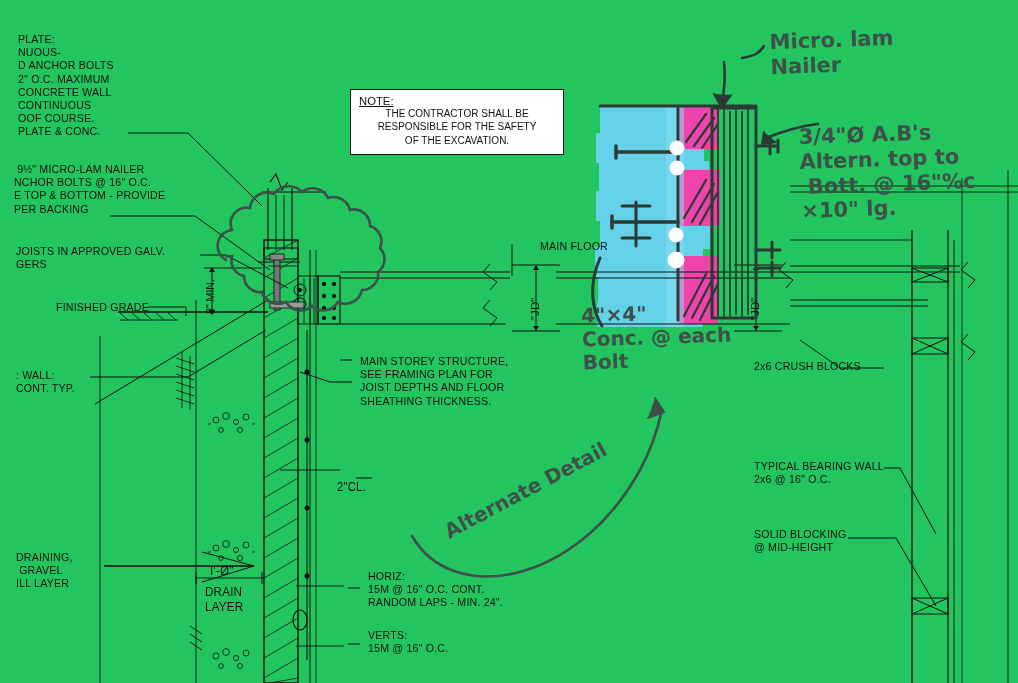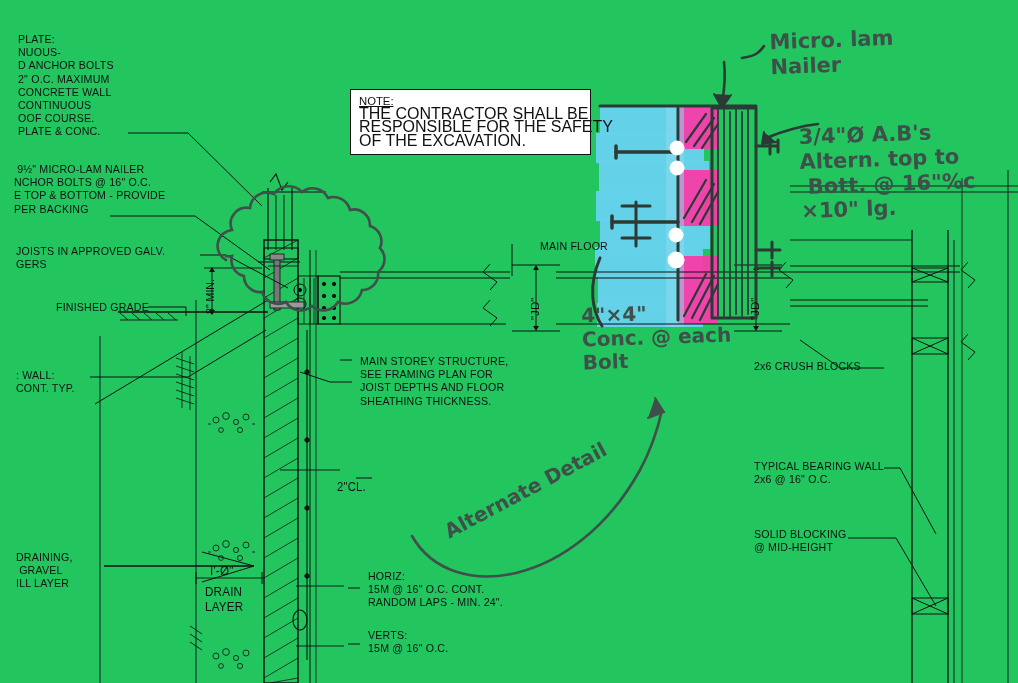--- a/index.html
+++ b/index.html
@@ -40,22 +40,22 @@
     border:1.6px solid #111;
     background:#fff;
     padding:5px 8px 6px 8px;
     box-sizing:border-box;
   }
   .note-title{
     font-size:11.3px;text-decoration:underline;display:block;
     font-family:"Liberation Sans",sans-serif;color:#111;
   }
   .note-body{
-    font-size:16px;line-height:13.4px;display:block;white-space:pre;
-    font-family:"Liberation Sans",sans-serif;color:#111;
+    font-size:10px;line-height:13.4px;display:block;white-space:pre;
+    font-family:"Liberation Sans",sans-serif;color:#111;text-align:center;
   }
   .vert{
     position:absolute;
     font-family:"Liberation Sans",sans-serif;
     font-size:10.6px;color:#111;white-space:pre;
     transform-origin:left top;
     transform:rotate(-90deg);
   }
   .hl-cyan{position:absolute;background:#67d2ee;opacity:.95;}
   .hl-mag{position:absolute;background:#f53ca8;opacity:.95;}
@@ -419,21 +419,21 @@
   <div class="txt" style="left:754px;top:360px;">2x6 CRUSH BLOCKS</div>
   <div class="txt" style="left:754px;top:460px;">TYPICAL BEARING WALL
 2x6 @ 16" O.C.</div>
   <div class="txt" style="left:754px;top:528px;">SOLID BLOCKING
 @ MID-HEIGHT</div>
 
   <div class="vert" style="left:204px;top:314px;">8" MIN.</div>
   <div class="vert" style="left:528px;top:320px;font-size:11.6px;">"JD"</div>
   <div class="vert" style="left:748px;top:320px;font-size:11.6px;">"JD"</div>
 
-  <div class="note-box" style="left:350px;top:89px;width:241px;height:66px;">
+  <div class="note-box" style="left:350px;top:89px;width:214px;height:66px;">
     <span class="note-title">NOTE:</span>
     <span class="note-body">THE CONTRACTOR SHALL BE
 RESPONSIBLE FOR THE SAFETY
 OF THE EXCAVATION.</span>
   </div>
 
   <div class="hand" style="left:770px;top:28px;font-size:21px;transform:rotate(-2deg);">Micro. lam
 Nailer</div>
   <div class="hand" style="left:800px;top:122px;font-size:21px;transform:rotate(-2deg);">3/4"Ø A.B's
 Altern. top to

